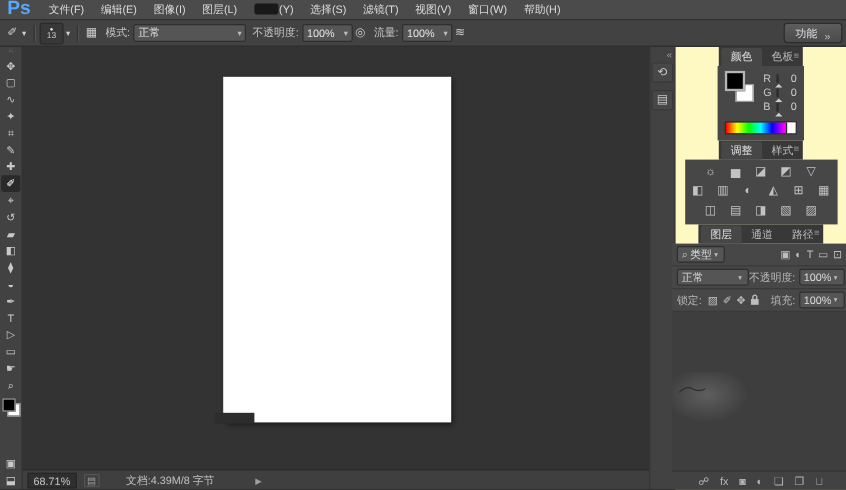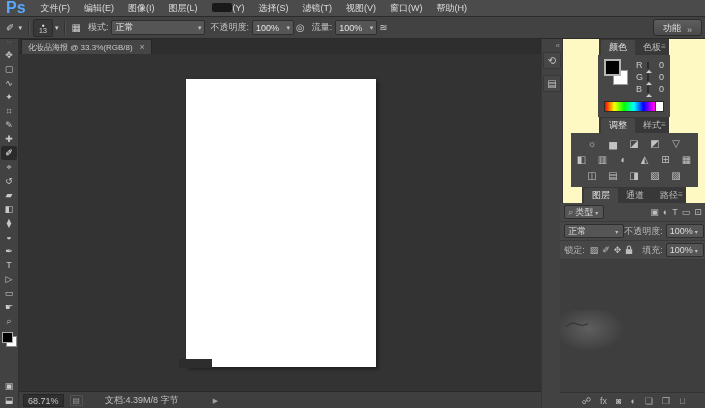--- a/index.html
+++ b/index.html
@@ -202,26 +202,20 @@
         <span class="bg-sw" style="background: rgb(255, 255, 255);"></span>
         <span class="fg-sw" style="background: rgb(0, 0, 0);"></span>
       </div>
       <div class="tb-bottom">
         <div class="tool">▣</div>
         <div class="tool">⬓</div>
       </div>
     </div>
 
     <div class="docarea">
-      <div class="tabbar">
-        <span class="doc-tab">
-          <span>化妆品海报 @ 33.3%(RGB/8)</span>
-          <span class="close">×</span>
-        </span>
-      </div>
       <div class="canvas">
         <div class="document"></div>
         <div class="notch"></div>
       </div>
       <div class="statusbar">
         <span class="zoom-field">68.71%</span>
         <span class="status-icon">▤</span>
         <span class="status-doc">文档:4.39M/8 字节</span>
         <span class="status-arrow">▶</span>
       </div>

